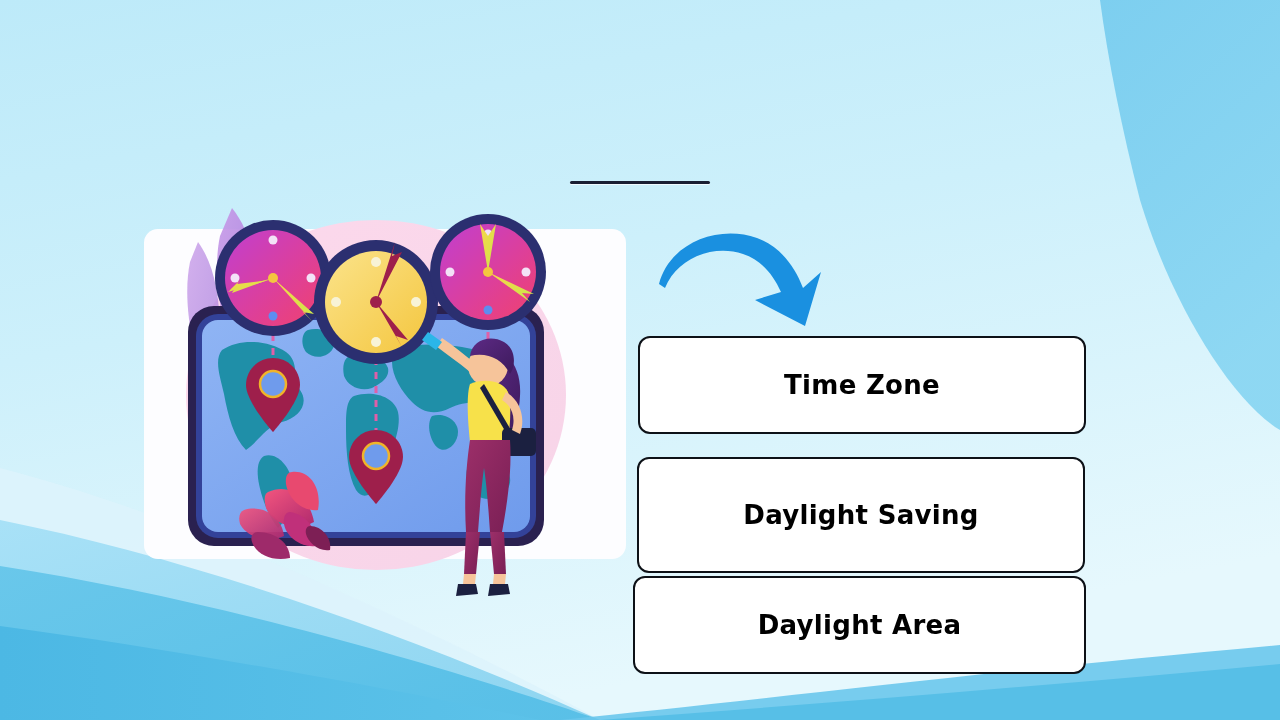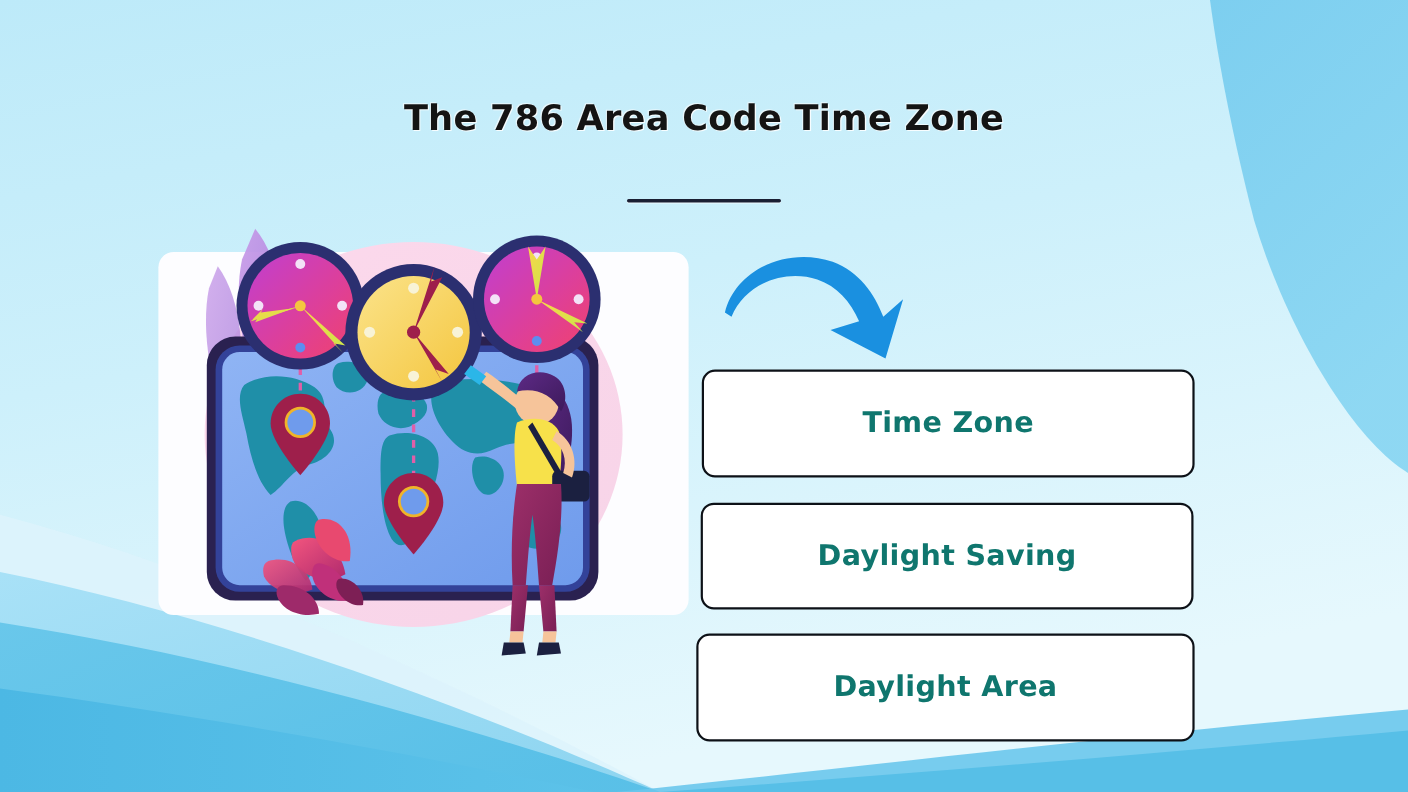--- a/index.html
+++ b/index.html
@@ -70,26 +70,26 @@
     border-radius:12px;
     display:flex;
     align-items:center;
     justify-content:center;
     z-index:26;
   }
   .card-label {
     font-family:"DejaVu Sans", sans-serif;
     font-size:26px;
     font-weight:600;
-    color:#0f766e;
+    color:#000000;
     letter-spacing:0.3px;
     white-space:nowrap;
   }
   #card-time-zone      { left:638px; top:336px;  width:448px; height:98px; }
-  #card-daylight-saving{ left:637px; top:457px;  width:448px; height:97px; }
+  #card-daylight-saving{ left:637px; top:457px;  width:448px; height:116px; }
   #card-coverage-area  { left:633px; top:576px;  width:453px; height:98px; }
 </style>
 </head>
 <body>
 
 <div id="stage">
 
   <svg class="bg-layer" viewBox="0 0 1280 720" preserveAspectRatio="none">
     <defs>
       <linearGradient id="bgGrad" x1="0" y1="0" x2="0.35" y2="1">
@@ -121,23 +121,20 @@
 
     <path d="M0,468 C200,520 430,628 600,720 L0,720 Z" fill="#ddf3fc" opacity="0.9"></path>
     <path d="M0,520 C210,562 440,648 600,720 L0,720 Z" fill="url(#waveA)" opacity="0.85"></path>
     <path d="M0,566 C220,600 450,668 600,720 L0,720 Z" fill="url(#waveB)" opacity="0.95"></path>
     <path d="M0,626 C180,650 400,690 540,720 L0,720 Z" fill="url(#waveC)"></path>
 
     <path d="M560,720 C760,700 980,672 1280,645 L1280,720 Z" fill="#6ac7ec" opacity="0.9"></path>
     <path d="M600,720 C820,704 1040,686 1280,664 L1280,720 Z" fill="#57bfe7"></path>
   </svg>
 
-  <div class="title-wrap">
-    <div id="page-title">The 786 Area Code Time Zone</div>
-  </div>
   <div id="title-divider"></div>
 
   <div id="illustration-panel"></div>
 
   <svg id="illustration-canvas" viewBox="0 0 470 420">
     <defs>
       <linearGradient id="pinkBlob" x1="0" y1="0" x2="1" y2="1">
         <stop offset="0%" stop-color="#fcd9ec"></stop>
         <stop offset="100%" stop-color="#f7d4e8"></stop>
       </linearGradient>

